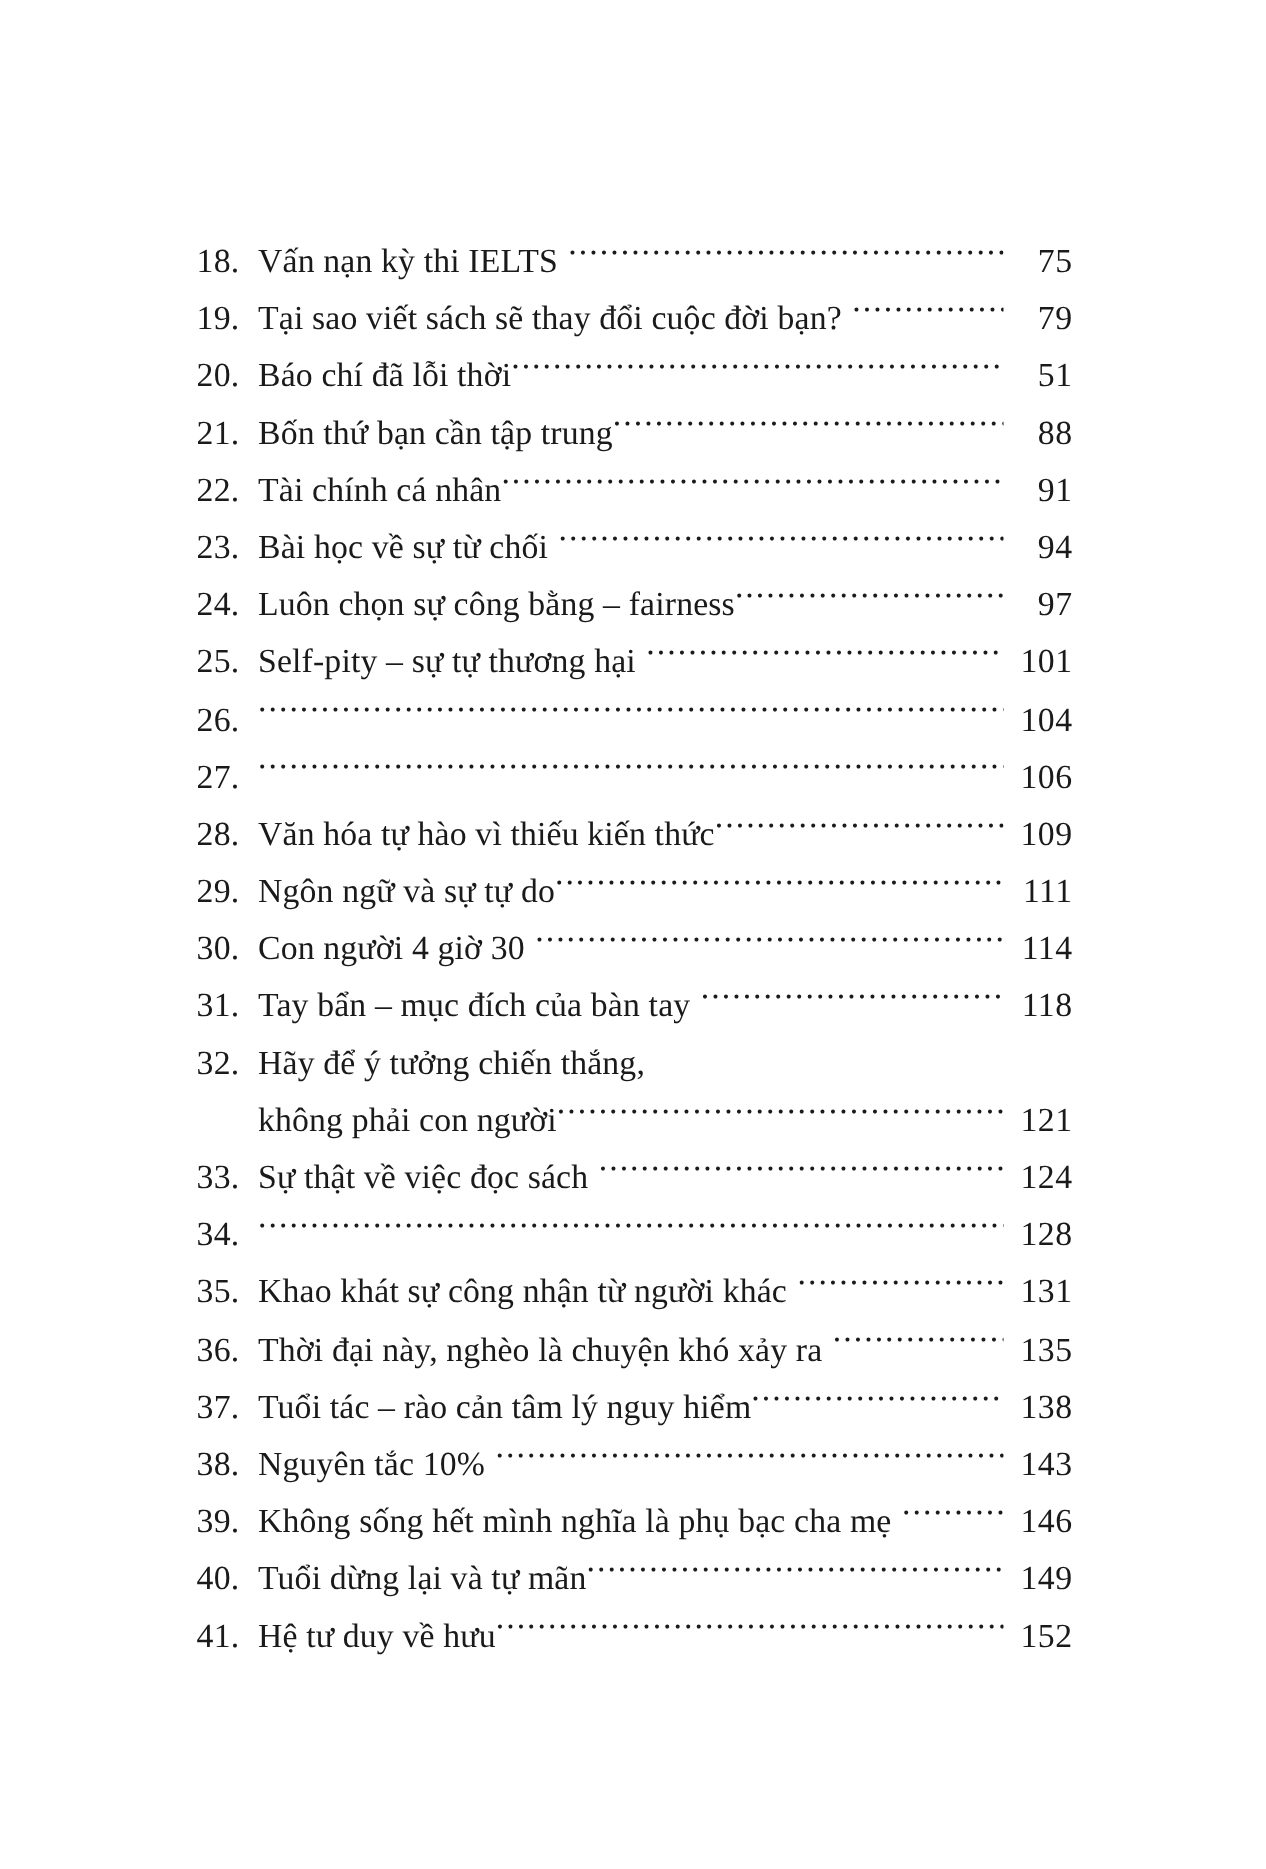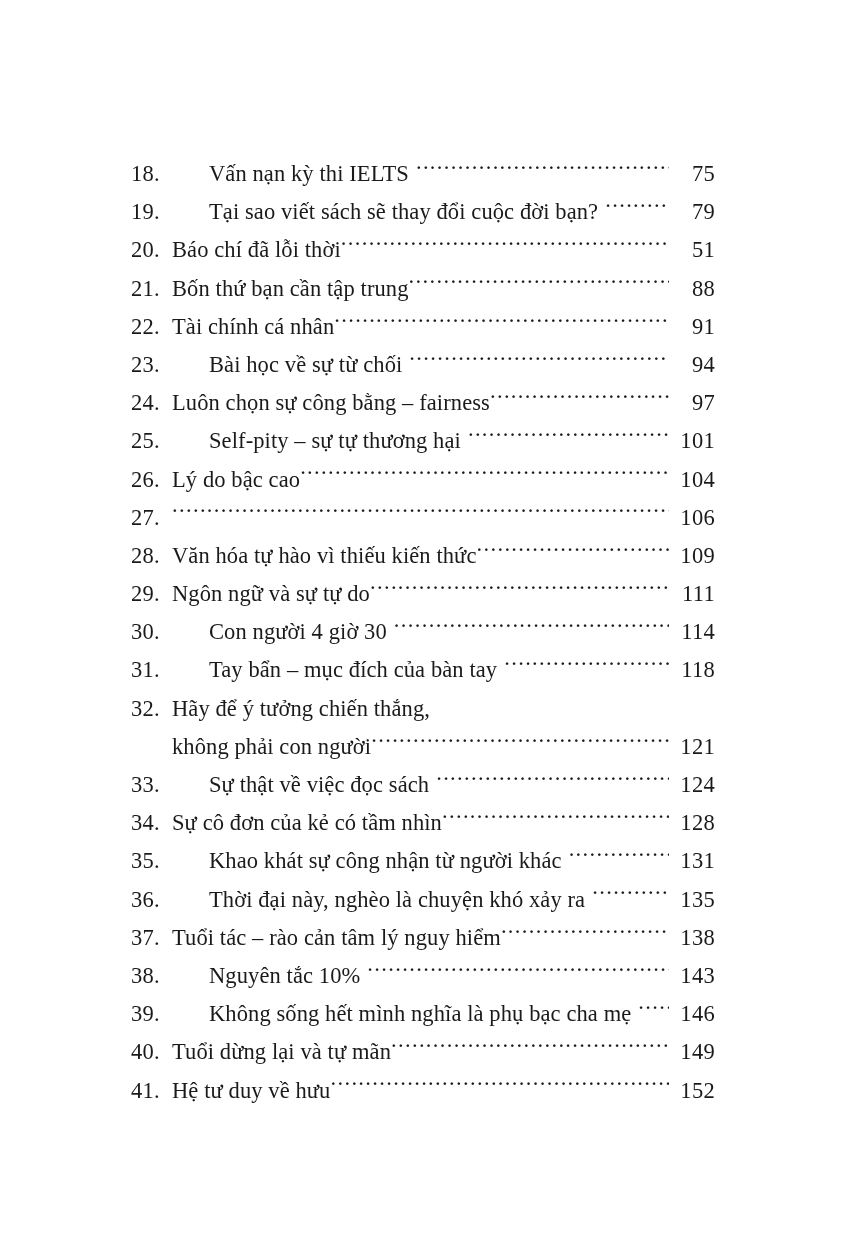--- a/index.html
+++ b/index.html
@@ -80,21 +80,20 @@
     bottom: 0;
     white-space: nowrap;
     letter-spacing: 1.35px;
     font-size: 22.5px;
     color: #1a1a1a;
   }
 
   
   .entry-line.gap .entry-title {
     padding-right: 7px;
-    margin-left: 37px;
   }
 
   .entry-page {
     flex: 0 0 auto;
     text-align: right;
     min-width: 42px;
     padding-left: 3px;
     letter-spacing: 0.3px;
   }
 
@@ -167,21 +166,20 @@
         <div class="entry-line gap">
           <span class="entry-num">25.</span>
           <span class="entry-title">Self-pity – sự tự thương hại</span>
           <span class="leader"></span>
           <span class="entry-page">101</span>
         </div>
       </div>
       <div class="toc-entry">
         <div class="entry-line">
           <span class="entry-num">26.</span>
-          <span class="entry-title">Lý do bậc cao</span>
           <span class="leader"></span>
           <span class="entry-page">104</span>
         </div>
       </div>
       <div class="toc-entry">
         <div class="entry-line gap">
           <span class="entry-num">27.</span>
           <span class="leader"></span>
           <span class="entry-page">106</span>
         </div>
@@ -235,21 +233,20 @@
         <div class="entry-line gap">
           <span class="entry-num">33.</span>
           <span class="entry-title">Sự thật về việc đọc sách</span>
           <span class="leader"></span>
           <span class="entry-page">124</span>
         </div>
       </div>
       <div class="toc-entry">
         <div class="entry-line">
           <span class="entry-num">34.</span>
-          <span class="entry-title">Sự cô đơn của kẻ có tầm nhìn</span>
           <span class="leader"></span>
           <span class="entry-page">128</span>
         </div>
       </div>
       <div class="toc-entry">
         <div class="entry-line gap">
           <span class="entry-num">35.</span>
           <span class="entry-title">Khao khát sự công nhận từ người khác</span>
           <span class="leader"></span>
           <span class="entry-page">131</span>

